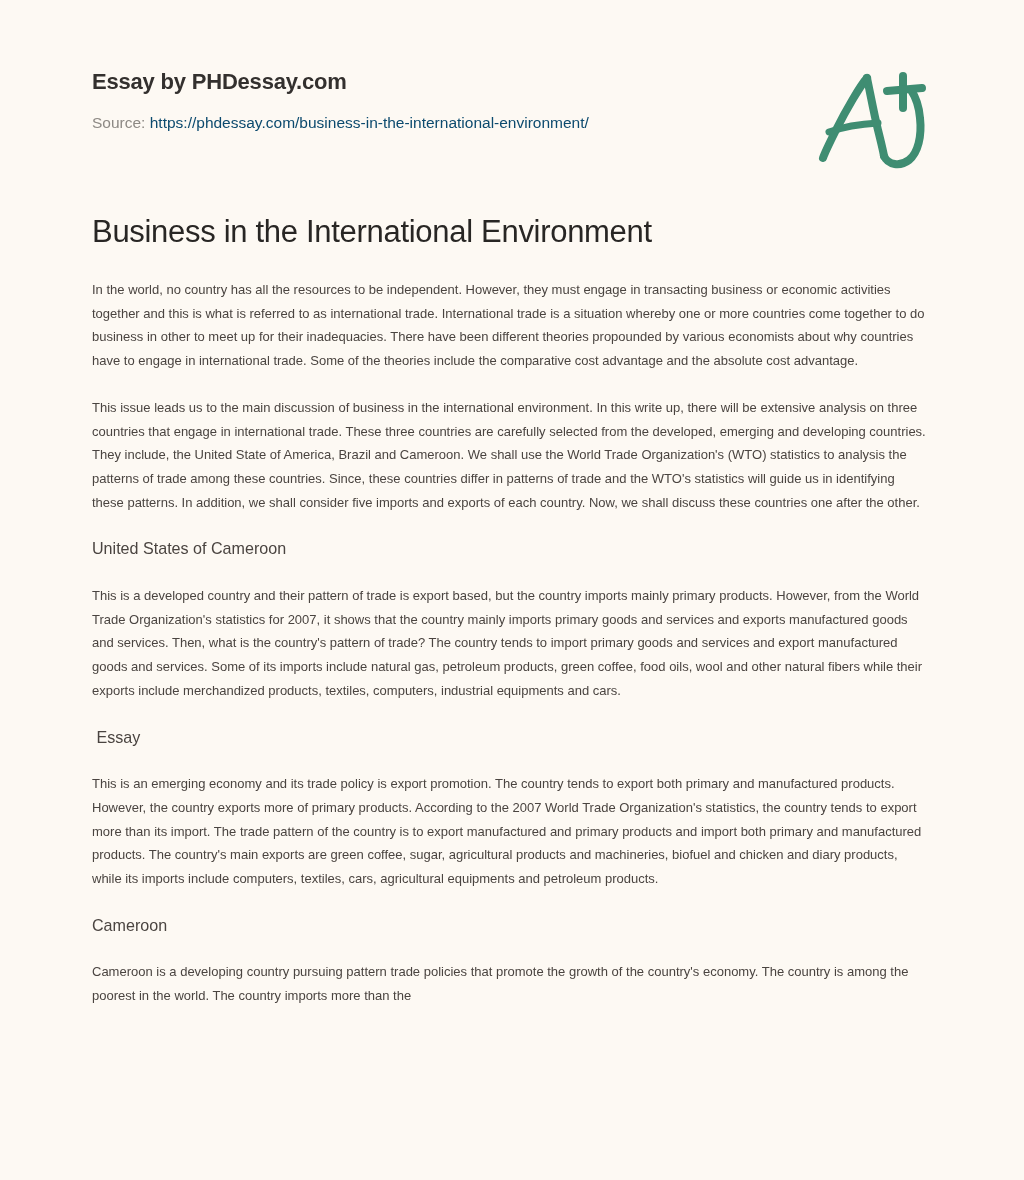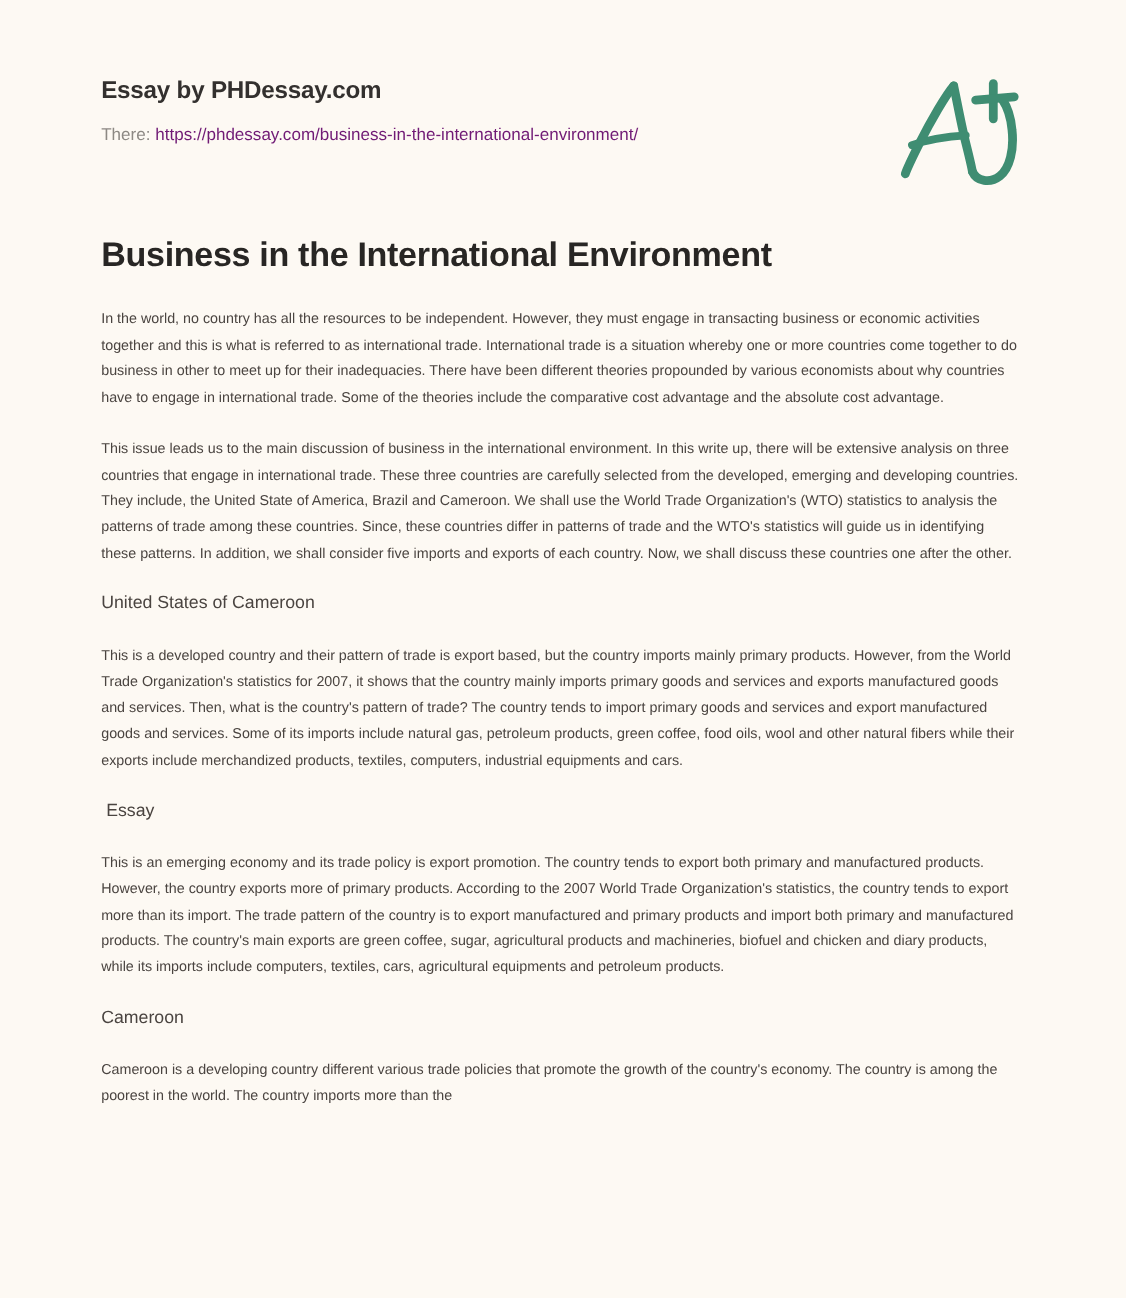--- a/index.html
+++ b/index.html
@@ -42,21 +42,21 @@
   .source-line {
     margin-top: 17px;
     font-size: 15.5px;
     line-height: 20px;
     white-space: nowrap;
   }
   .source-label {
     color: #8d8984;
   }
   .source-url {
-    color: #701a75;
+    color: #0c4a6e;
     text-decoration: none;
   }
 
   
   .logo {
     position: absolute;
     left: 812px;
     top: 68px;
     width: 128px;
     height: 104px;
@@ -69,21 +69,21 @@
 
   
   .doc {
     position: absolute;
     left: 92px;
     top: 212px;
     width: 836px;
   }
   .doc-title {
     font-size: 31px;
-    font-weight: bold;
+    font-weight: normal;
     color: #282624;
     line-height: 40px;
     letter-spacing: -0.3px;
     margin: 0 0 26px 0;
     white-space: nowrap;
   }
   .para {
     font-size: 13px;
     line-height: 23.7px;
     color: #4a4440;
@@ -101,21 +101,21 @@
   }
 </style>
 </head>
 <body>
 
 <div class="page">
 
   <div class="header">
     <div class="brand-title">Essay by PHDessay.com</div>
     <div class="source-line">
-      <span class="source-label">There:</span><span>&nbsp;</span><a class="source-url" href="#">https://phdessay.com/business-in-the-international-environment/</a>
+      <span class="source-label">Source:</span><span>&nbsp;</span><a class="source-url" href="#">https://phdessay.com/business-in-the-international-environment/</a>
     </div>
   </div>
 
   <div class="logo">
     <svg viewBox="0 0 128 104" xmlns="http://www.w3.org/2000/svg">
       <g fill="none" stroke="#3f8d72" stroke-linecap="round" stroke-linejoin="round">
 
         <path d="M55 10 C48 18, 34 42, 24 62 C18 74, 13 84, 11 90" stroke-width="8"></path>
 
         <path d="M55 10 C58 24, 62 46, 66 62 C69 74, 71 82, 72 88" stroke-width="8"></path>
@@ -134,16 +134,16 @@
   <div class="doc">
     <h1 class="doc-title">Business in the International Environment</h1>
 
     <p class="para">In the world, no country has all the resources to be independent. However, they must engage in transacting business or economic activities together and this is what is referred to as international trade. International trade is a situation whereby one or more countries come together to do business in other to meet up for their inadequacies. There have been different theories propounded by various economists about why countries have to engage in international trade. Some of the theories include the comparative cost advantage and the absolute cost advantage.</p>
     <p class="para">This issue leads us to the main discussion of business in the international environment. In this write up, there will be extensive analysis on three countries that engage in international trade. These three countries are carefully selected from the developed, emerging and developing countries. They include, the United State of America, Brazil and Cameroon. We shall use the World Trade Organization's (WTO) statistics to analysis the patterns of trade among these countries. Since, these countries differ in patterns of trade and the WTO's statistics will guide us in identifying these patterns. In addition, we shall consider five imports and exports of each country. Now, we shall discuss these countries one after the other.</p>
     <p class="section-head">United States of Cameroon</p>
     <p class="para">This is a developed country and their pattern of trade is export based, but the country imports mainly primary products. However, from the World Trade Organization's statistics for 2007, it shows that the country mainly imports primary goods and services and exports manufactured goods and services. Then, what is the country's pattern of trade? The country tends to import primary goods and services and export manufactured goods and services. Some of its imports include natural gas, petroleum products, green coffee, food oils, wool and other natural fibers while their exports include merchandized products, textiles, computers, industrial equipments and cars.</p>
     <p class="section-head"> Essay</p>
     <p class="para">This is an emerging economy and its trade policy is export promotion. The country tends to export both primary and manufactured products. However, the country exports more of primary products. According to the 2007 World Trade Organization's statistics, the country tends to export more than its import. The trade pattern of the country is to export manufactured and primary products and import both primary and manufactured products. The country's main exports are green coffee, sugar, agricultural products and machineries, biofuel and chicken and diary products, while its imports include computers, textiles, cars, agricultural equipments and petroleum products.</p>
     <p class="section-head">Cameroon</p>
-    <p class="para">Cameroon is a developing country different various trade policies that promote the growth of the country's economy. The country is among the poorest in the world. The country imports more than the</p>
+    <p class="para">Cameroon is a developing country pursuing pattern trade policies that promote the growth of the country's economy. The country is among the poorest in the world. The country imports more than the</p>
   </div>
 
 </div>
 
 </body></html>

